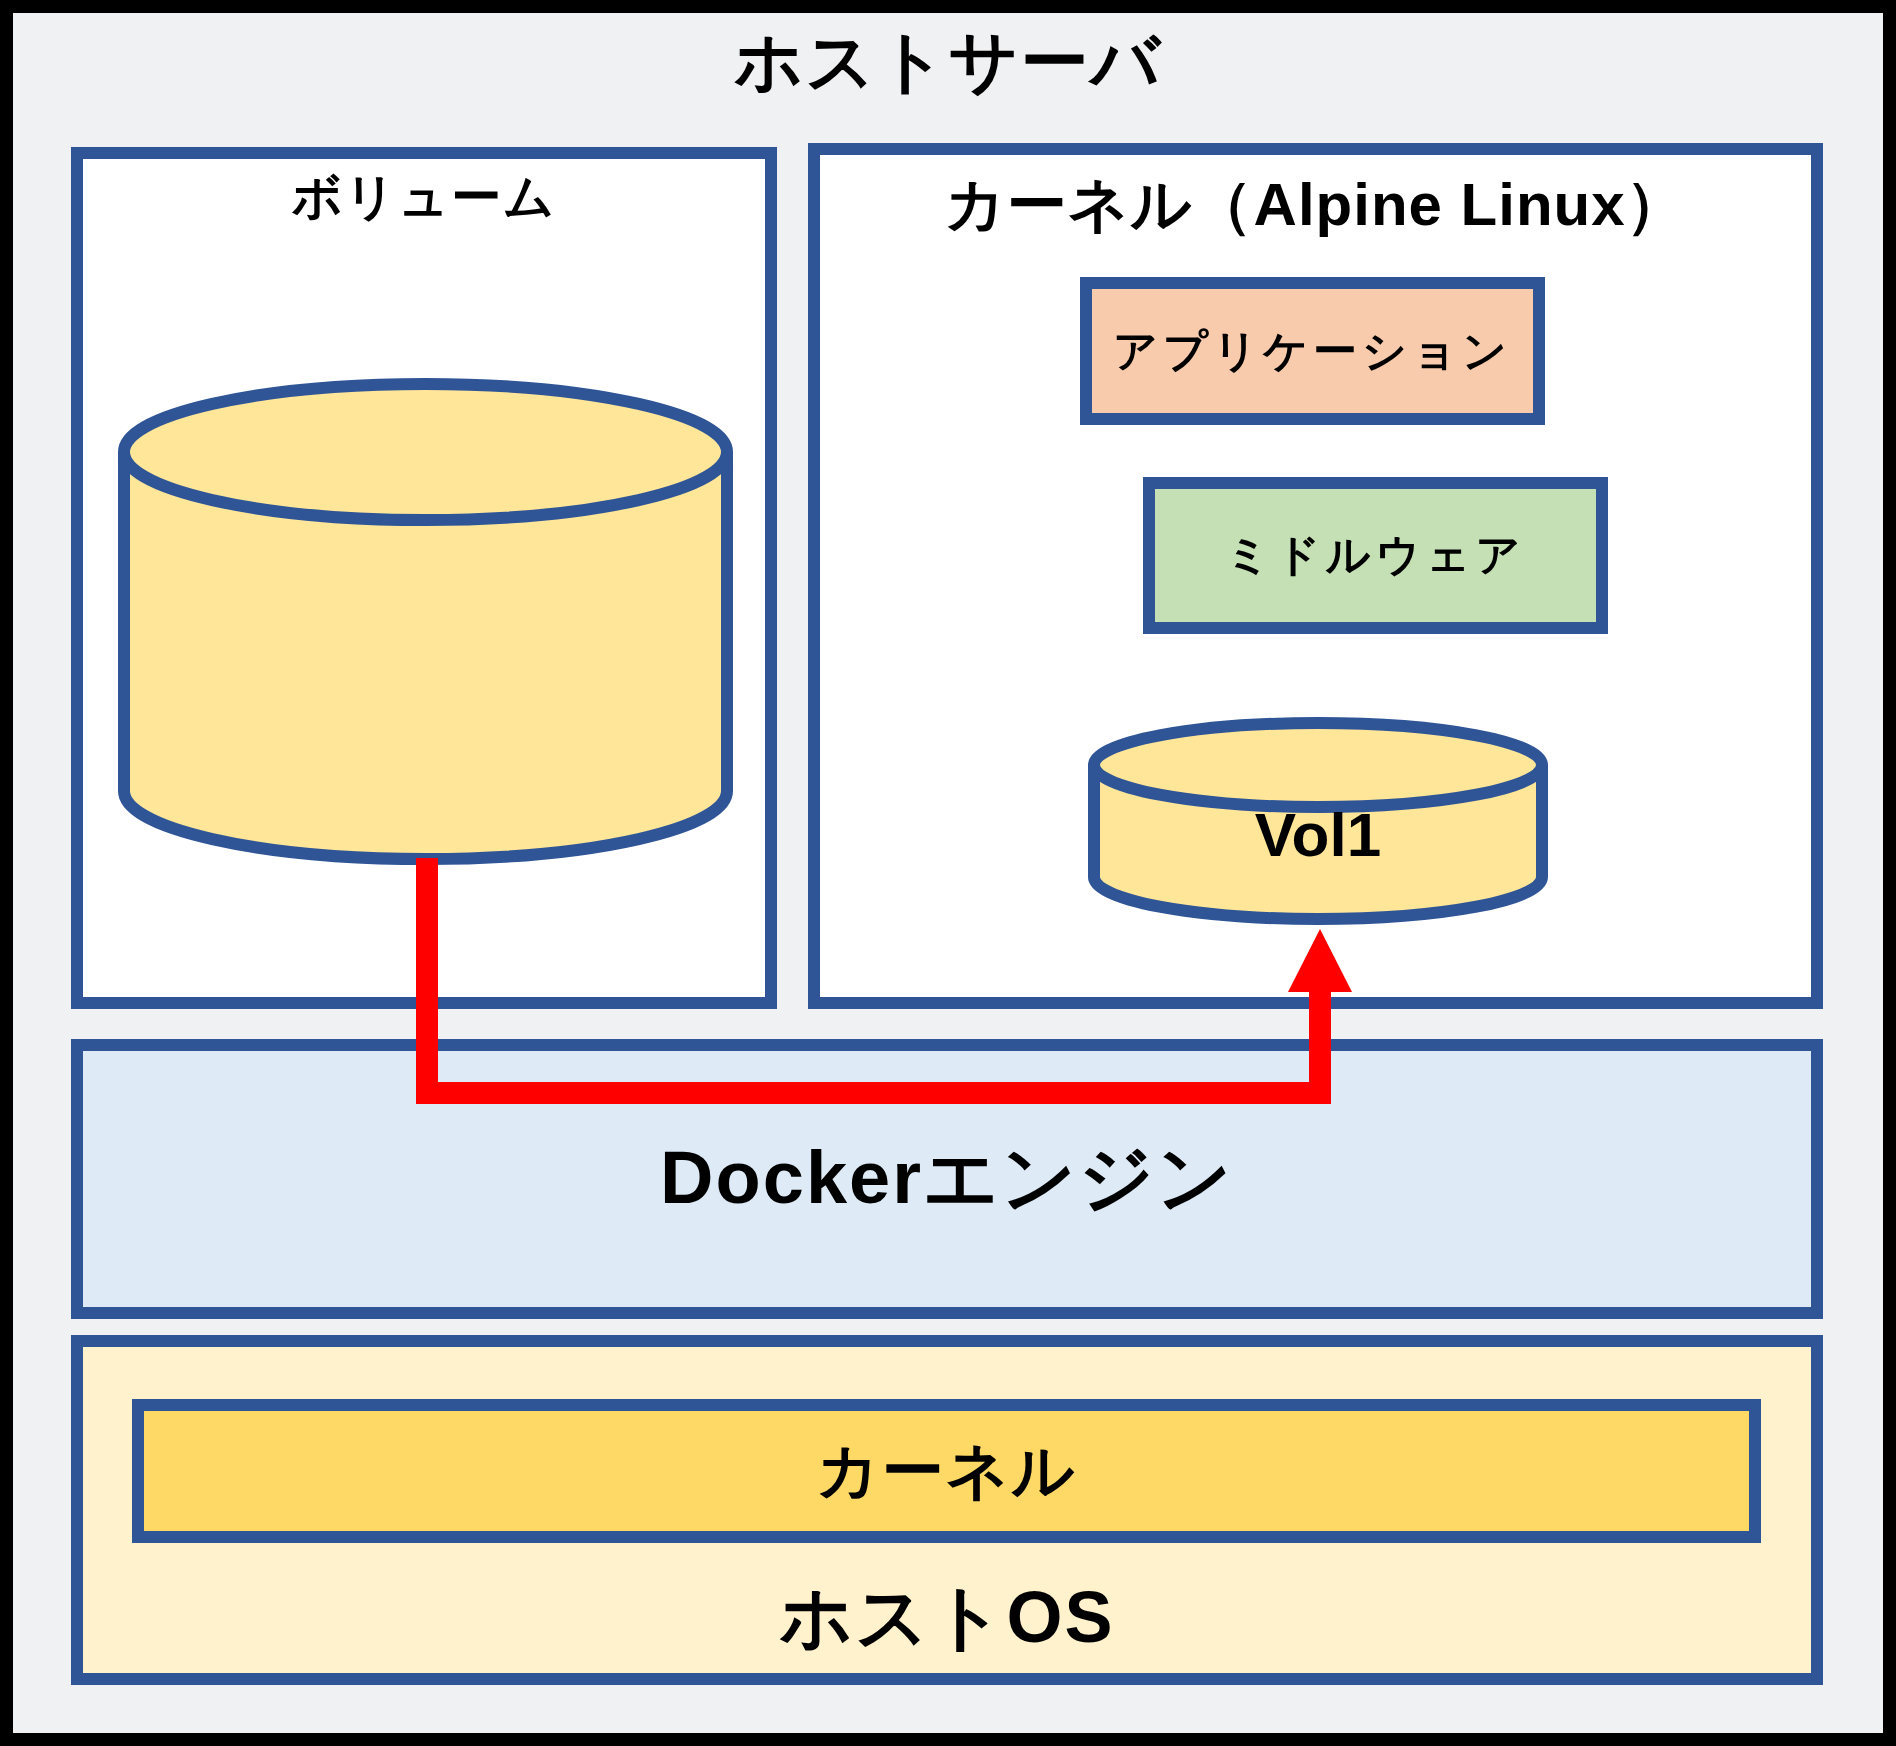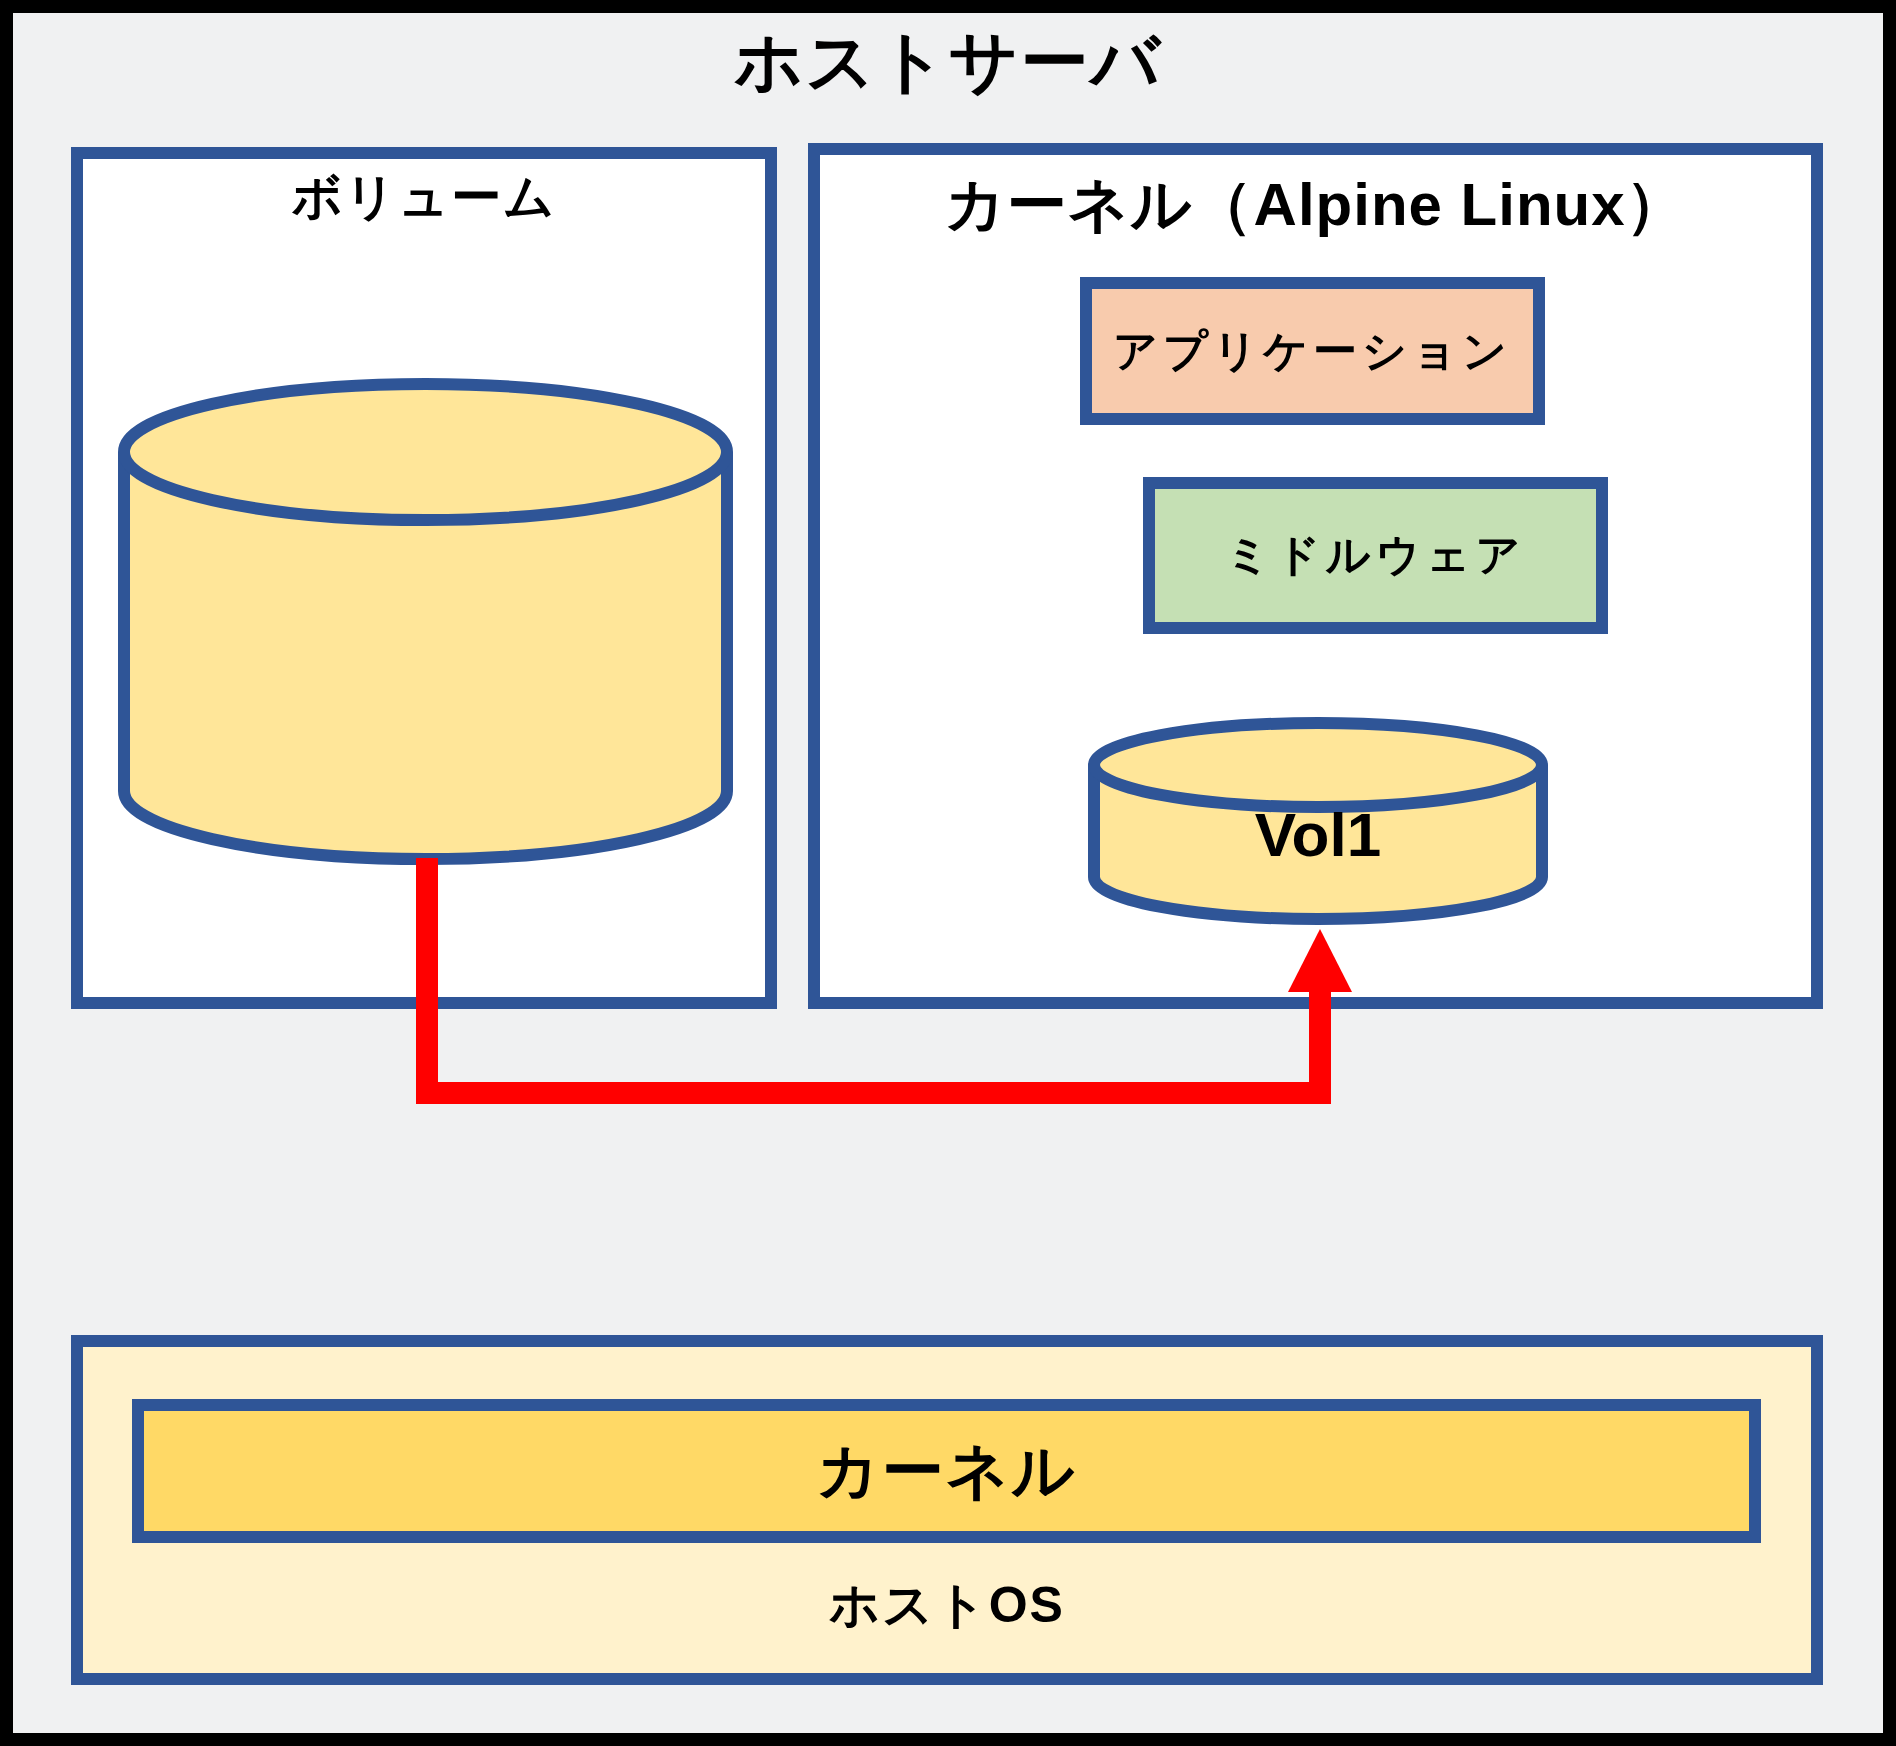--- a/index.html
+++ b/index.html
@@ -69,21 +69,21 @@
   .kernel-box {
     left: 132px; top: 1399px; width: 1629px; height: 144px;
     box-sizing: border-box; border: 12px solid #2F5597;
     background: #FFD966;
     display: flex; align-items: center; justify-content: center;
     font-size: 62px; font-weight: 800; color: #000000; letter-spacing: 2px;
   }
   .hostos-label {
     left: 71px; top: 1578px; width: 1752px;
     text-align: center;
-    font-size: 50px; font-weight: 800; color: #000000; line-height: 1.1;
+    font-size: 72px; font-weight: 800; color: #000000; line-height: 1.1;
     letter-spacing: 2px;
   }
   .overlay-svg { left: 0; top: 0; pointer-events: none; }
 </style>
 </head>
 <body>
 
 <div class="canvas">
   <div class="inner-bg"></div>
 
@@ -106,20 +106,23 @@
   <div class="abs layer-box middleware-box">
     <span>ミドルウェア</span>
   </div>
 
   <svg class="abs" style="left:1088px; top:717px;" width="460" height="208" viewBox="0 0 460 208">
     <path d="M 6 48 L 6 160 A 224 42 0 0 0 454 160 L 454 48" fill="#FFE699" stroke="#2F5597" stroke-width="12"></path>
     <ellipse cx="230" cy="48" rx="224" ry="42" fill="#FFE699" stroke="#2F5597" stroke-width="12"></ellipse>
   </svg>
   <div class="abs cyl-label vol1-label">Vol1</div>
 
+  <div class="abs docker-box">
+    <span>Dockerエンジン</span>
+  </div>
 
   <div class="abs hostos-box"></div>
   <div class="abs kernel-box">
     <span>カーネル</span>
   </div>
   <div class="abs hostos-label">ホストOS</div>
 
   <svg class="abs overlay-svg" width="1896" height="1746" viewBox="0 0 1896 1746">
     <path d="M 427 858 L 427 1093 L 1320 1093 L 1320 990" fill="none" stroke="#FF0000" stroke-width="22"></path>
     <polygon points="1288,992 1352,992 1320,929" fill="#FF0000"></polygon>

